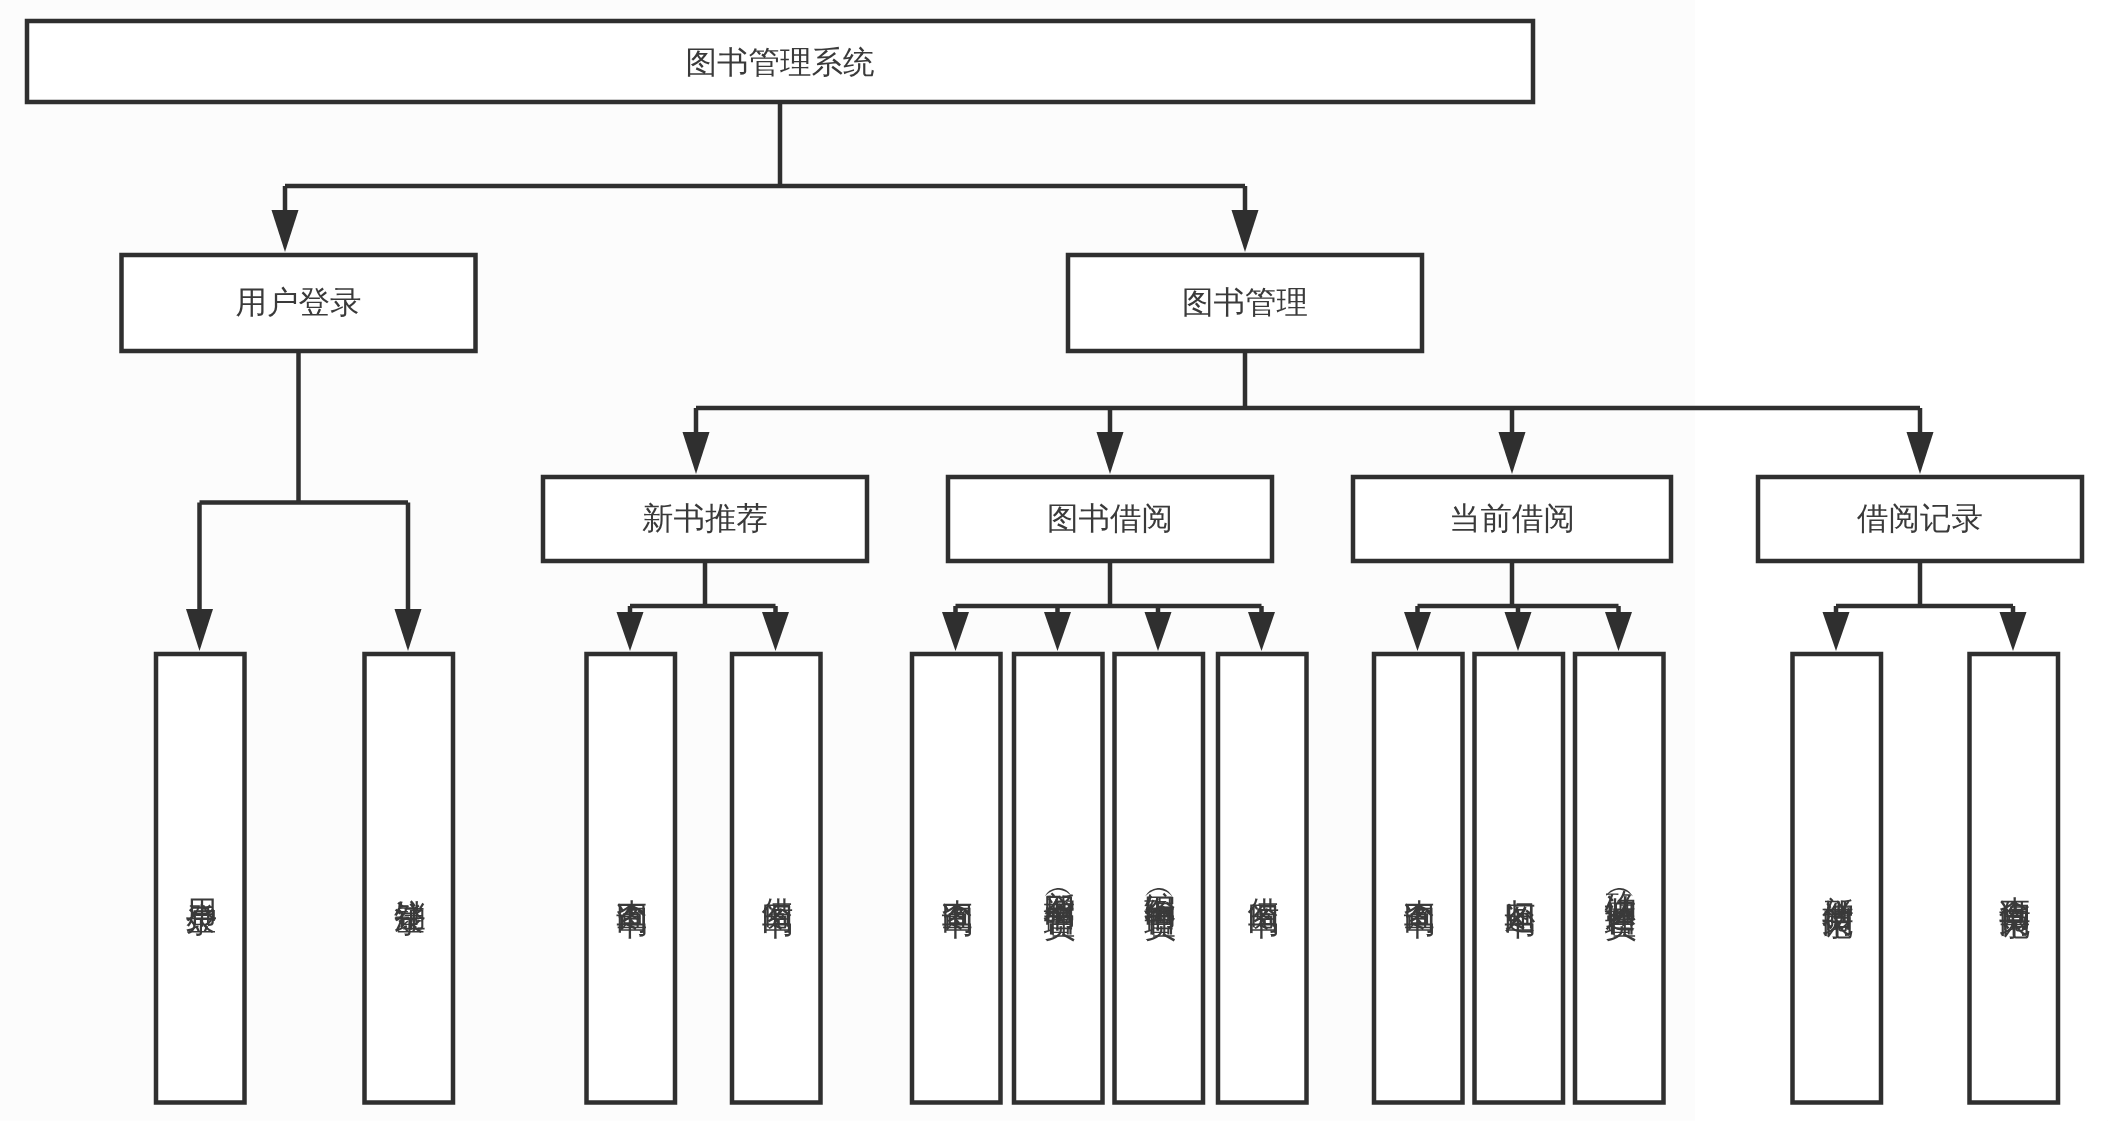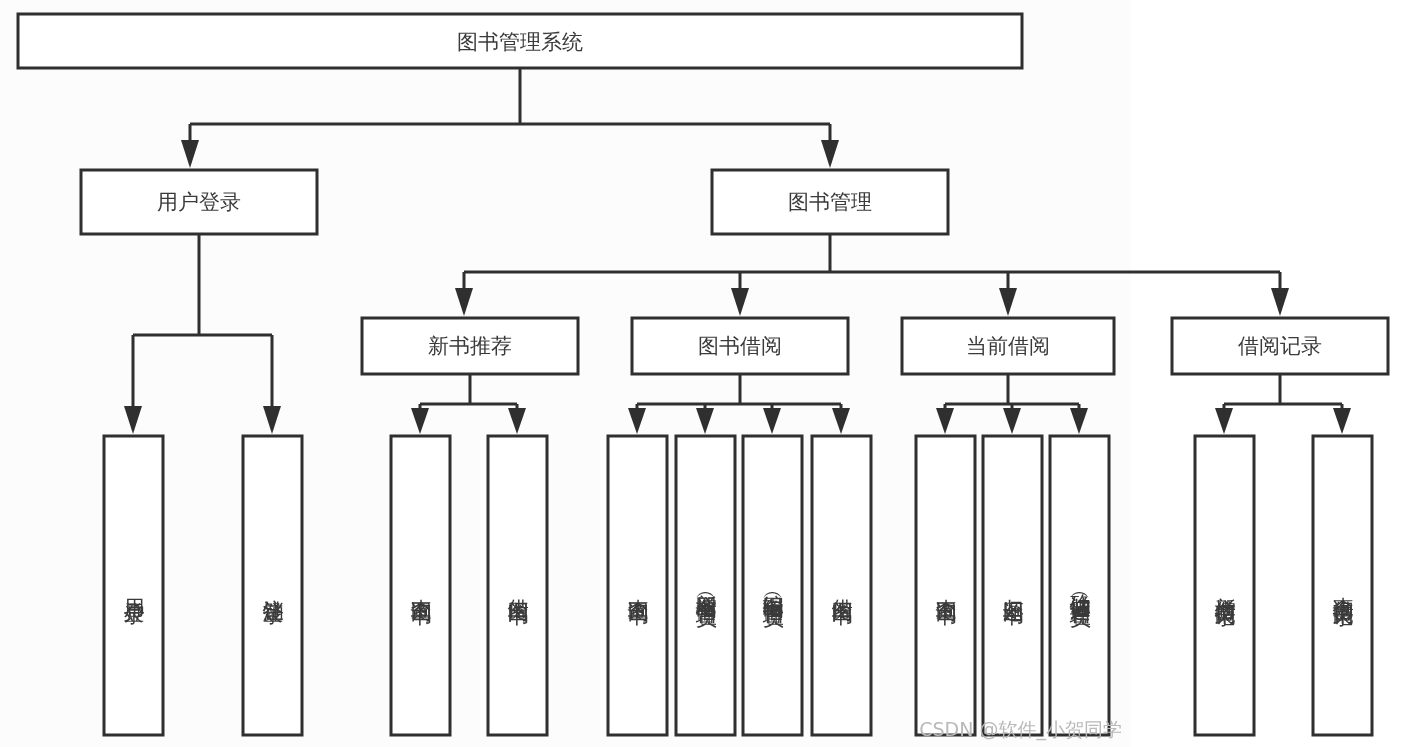--- a/index.html
+++ b/index.html
@@ -198,14 +198,13 @@
   <div class="leaf-label" style="left:608px; top:436px; width:59px; height:299px;">查询图书</div>
   <div class="leaf-label" style="left:676px; top:436px; width:59px; height:299px;">新增图书（管理员）</div>
   <div class="leaf-label" style="left:743px; top:436px; width:59px; height:299px;">编辑图书（管理员）</div>
   <div class="leaf-label" style="left:812px; top:436px; width:59px; height:299px;">借阅图书</div>
   <div class="leaf-label" style="left:916px; top:436px; width:59px; height:299px;">查询图书</div>
   <div class="leaf-label" style="left:983px; top:436px; width:59px; height:299px;">归还图书</div>
   <div class="leaf-label" style="left:1050px; top:436px; width:59px; height:299px;">确认归还（管理员）</div>
   <div class="leaf-label" style="left:1195px; top:436px; width:59px; height:299px;">新增借阅记录</div>
   <div class="leaf-label" style="left:1313px; top:436px; width:59px; height:299px;">查询借阅记录</div>
 
-  <div class="watermark">CSDN @软件_小贺同学</div>
 </div>
 
 </body></html>

